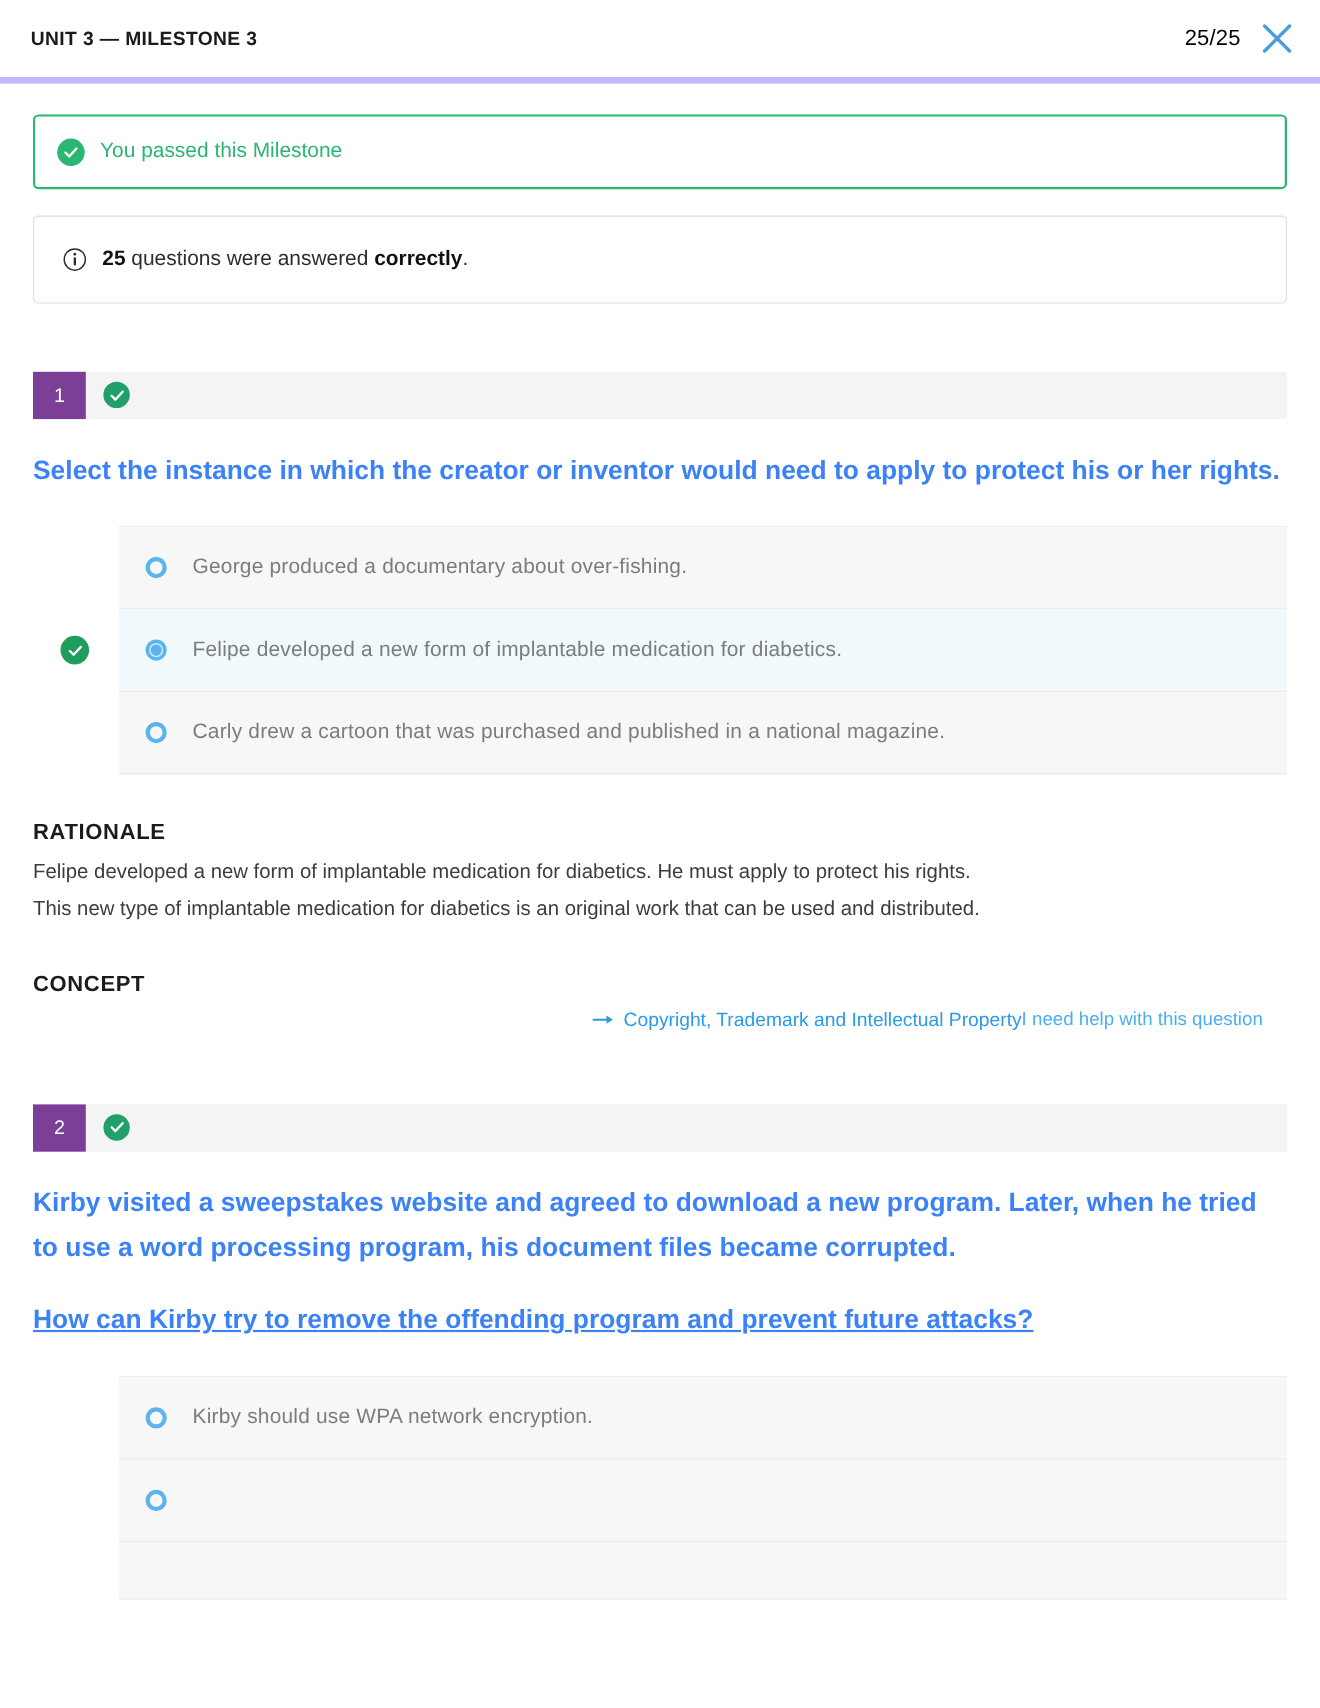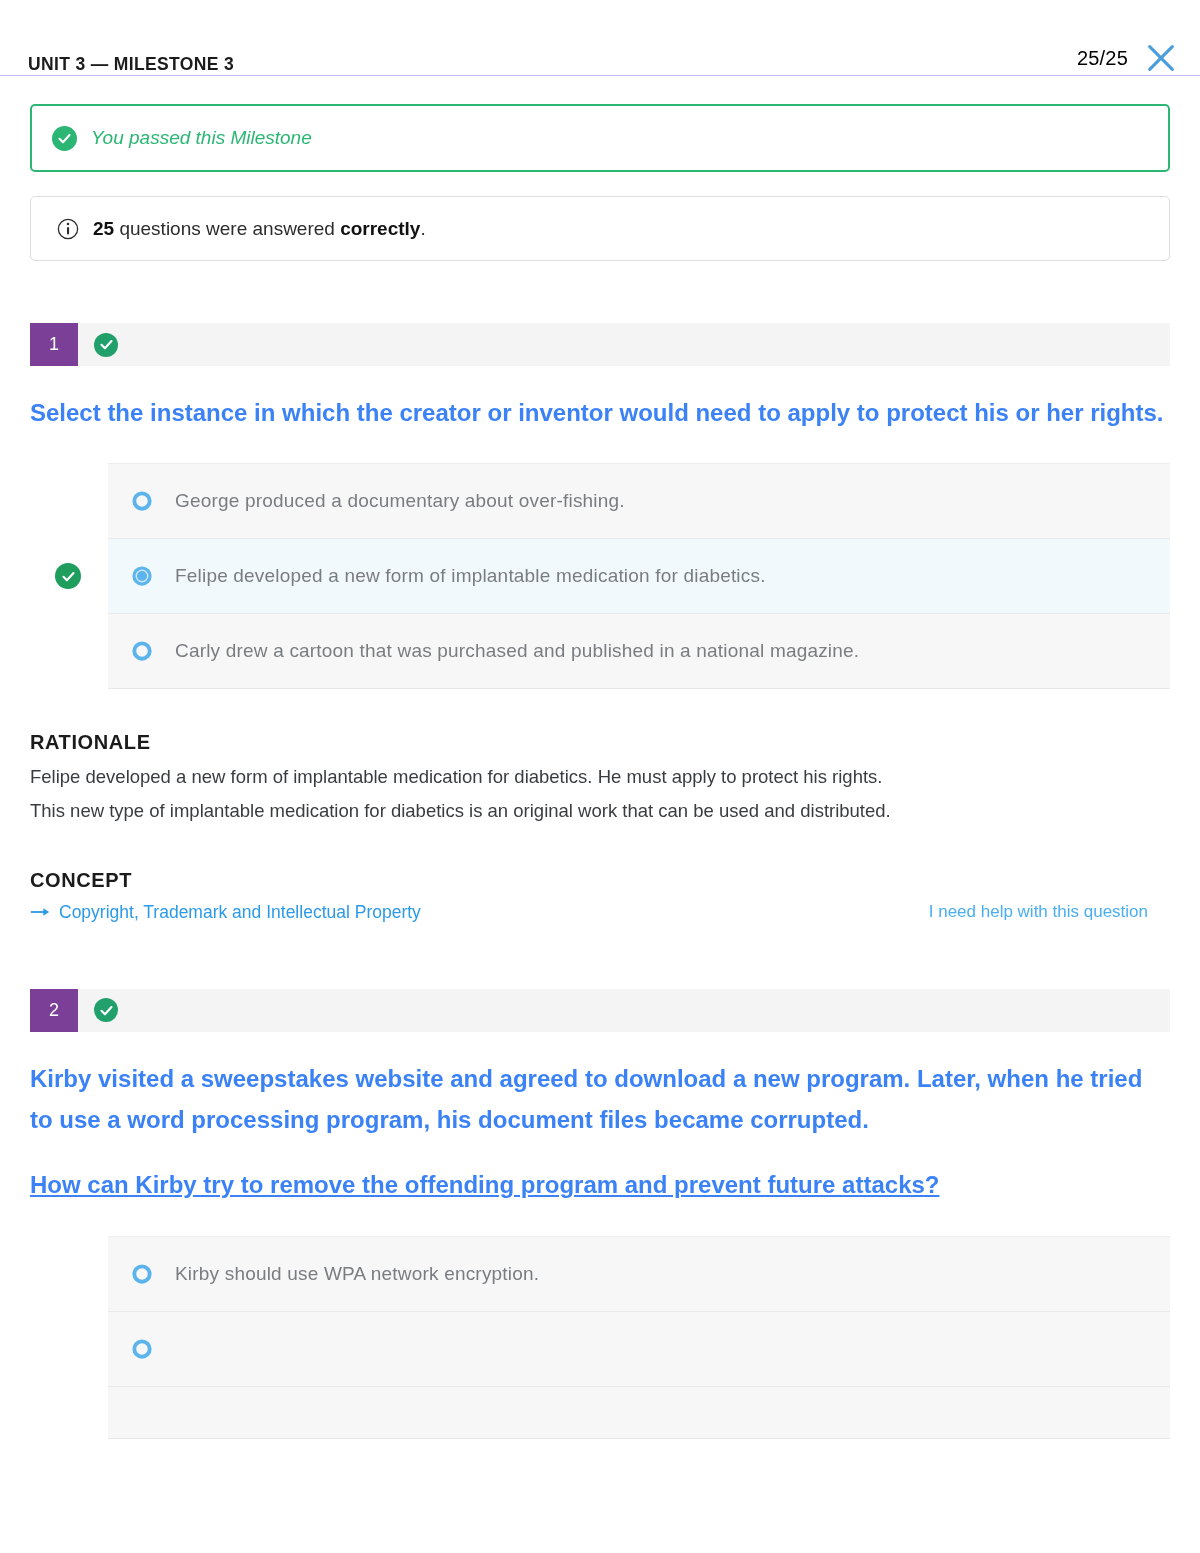--- a/index.html
+++ b/index.html
@@ -9,23 +9,23 @@
     background: #ffffff;
     font-family: "Liberation Sans", sans-serif;
     overflow: hidden;
   }
   body { position: relative; }
 
   
   .topbar {
     position: relative;
     height: 76px;
-    border-bottom: 1px solid #c4b5fd;
-    display: flex;
-    align-items: flex-end;
+    border-bottom: 6px solid #c4b5fd;
+    display: flex;
+    align-items: center;
     padding: 0 22px 0 28px;
   }
   .topbar-title {
     font-size: 17.5px;
     font-weight: 700;
     letter-spacing: 0.02em;
     color: #1b1b1b;
     text-transform: uppercase;
   }
   .topbar-right {
@@ -52,42 +52,41 @@
   .pass-banner {
     margin-top: 28px;
     border: 2px solid #2bb673;
     border-radius: 5px;
     height: 68px;
     display: flex;
     align-items: center;
     padding-left: 20px;
     gap: 14px;
     background: #ffffff;
-    font-style: italic;
   }
   .pass-text {
     color: #2bb673;
     font-size: 19px;
   }
   .check-circle {
     width: 25px; height: 25px;
     border-radius: 50%;
     background: #2bb673;
     display: inline-flex;
     align-items: center;
     justify-content: center;
     flex: 0 0 auto;
   }
   .check-circle svg { width: 15px; height: 15px; display:block; }
 
   .info-box {
     margin-top: 24px;
     border: 1px solid #dcdee0;
     border-radius: 5px;
-    height: 65px;
+    height: 80px;
     display: flex;
     align-items: center;
     padding-left: 26px;
     gap: 14px;
     background: #ffffff;
   }
   .info-icon {
     width: 22px; height: 22px;
     flex: 0 0 auto;
   }
@@ -187,21 +186,21 @@
     font-size: 18.5px;
     color: #3a3d40;
     line-height: 1.85;
     margin-top: 6px;
   }
   .concept-head { margin-top: 40px; }
 
   .concept-row {
     display: flex;
     align-items: flex-start;
-    justify-content: space-between;
+    justify-content: flex-end;
     margin-top: 10px;
   }
   .concept-link {
     display: inline-flex;
     align-items: center;
     gap: 9px;
     color: #2b9ae8;
     font-size: 17.5px;
     text-decoration: none;
     cursor: pointer;

